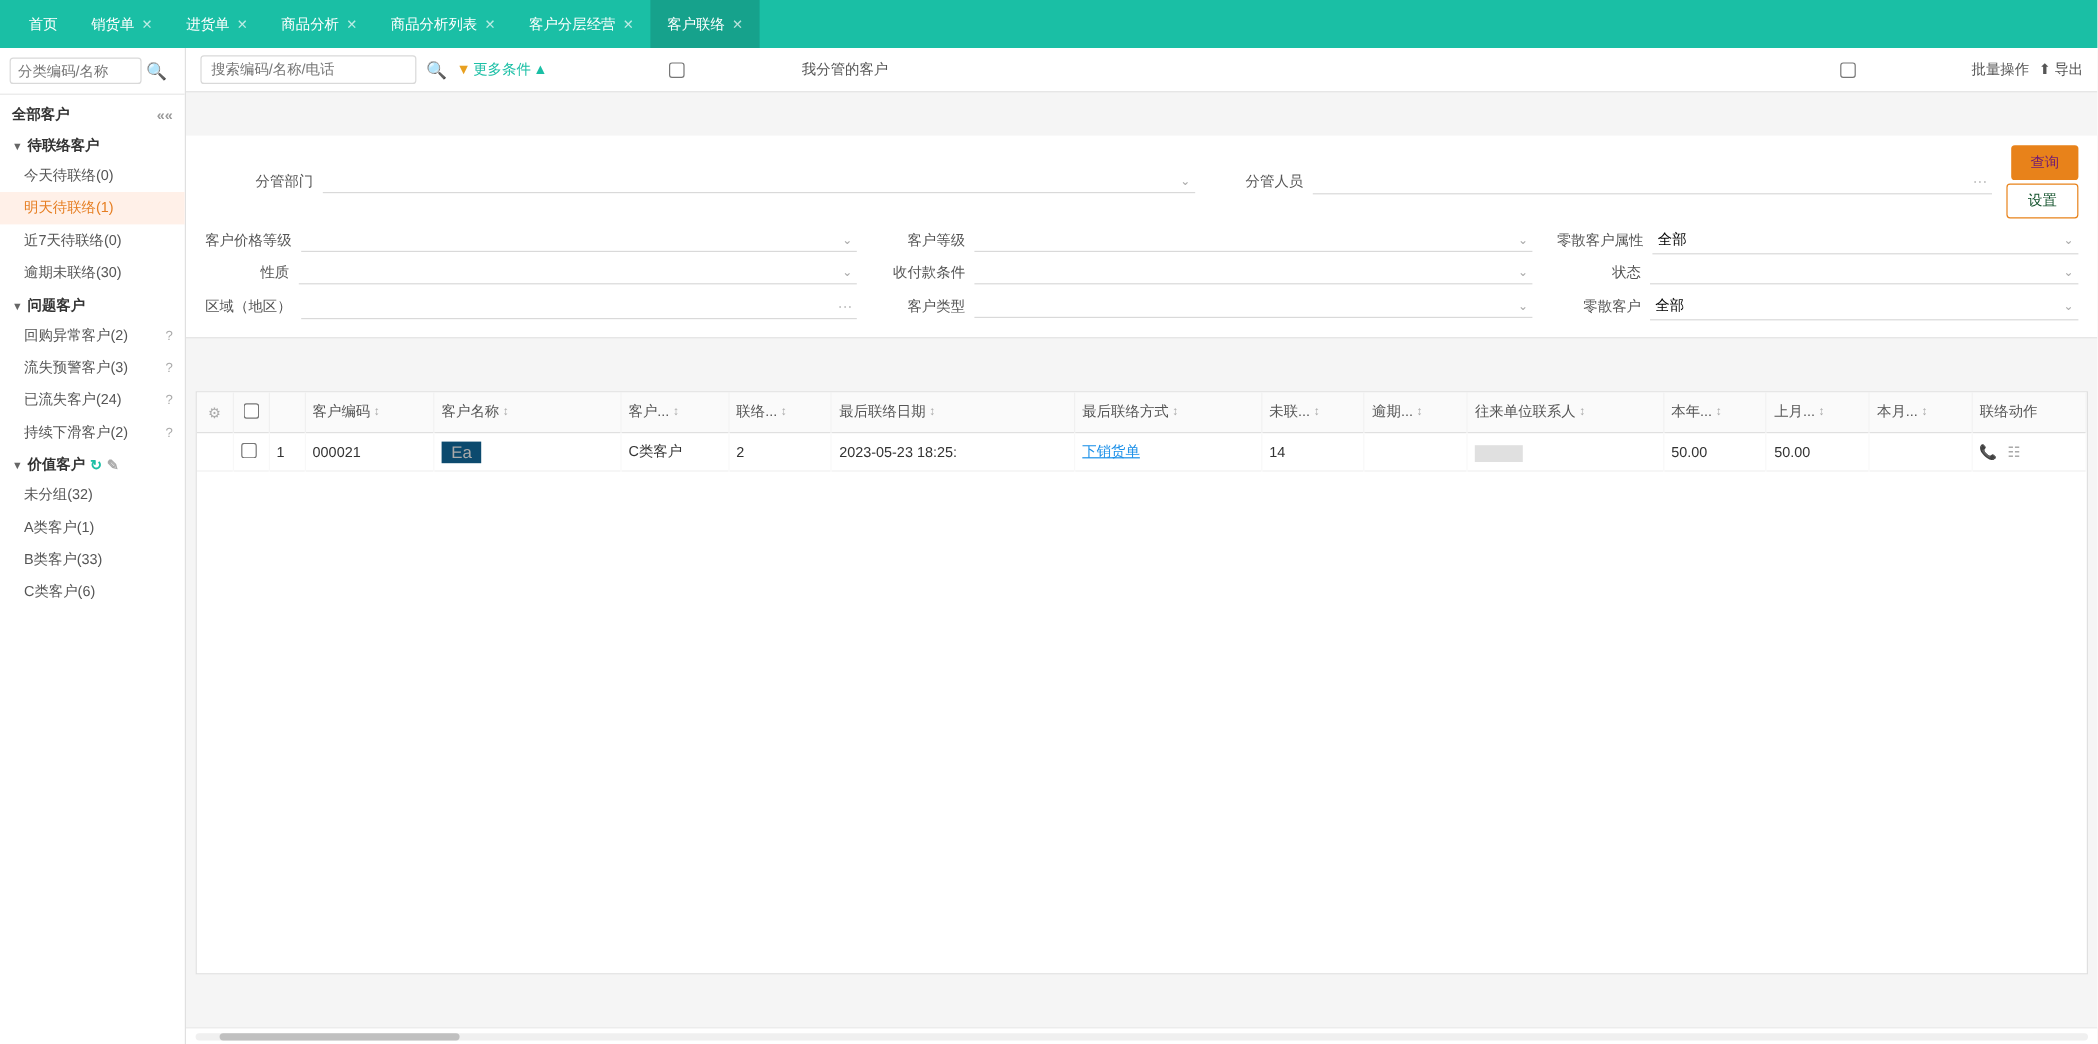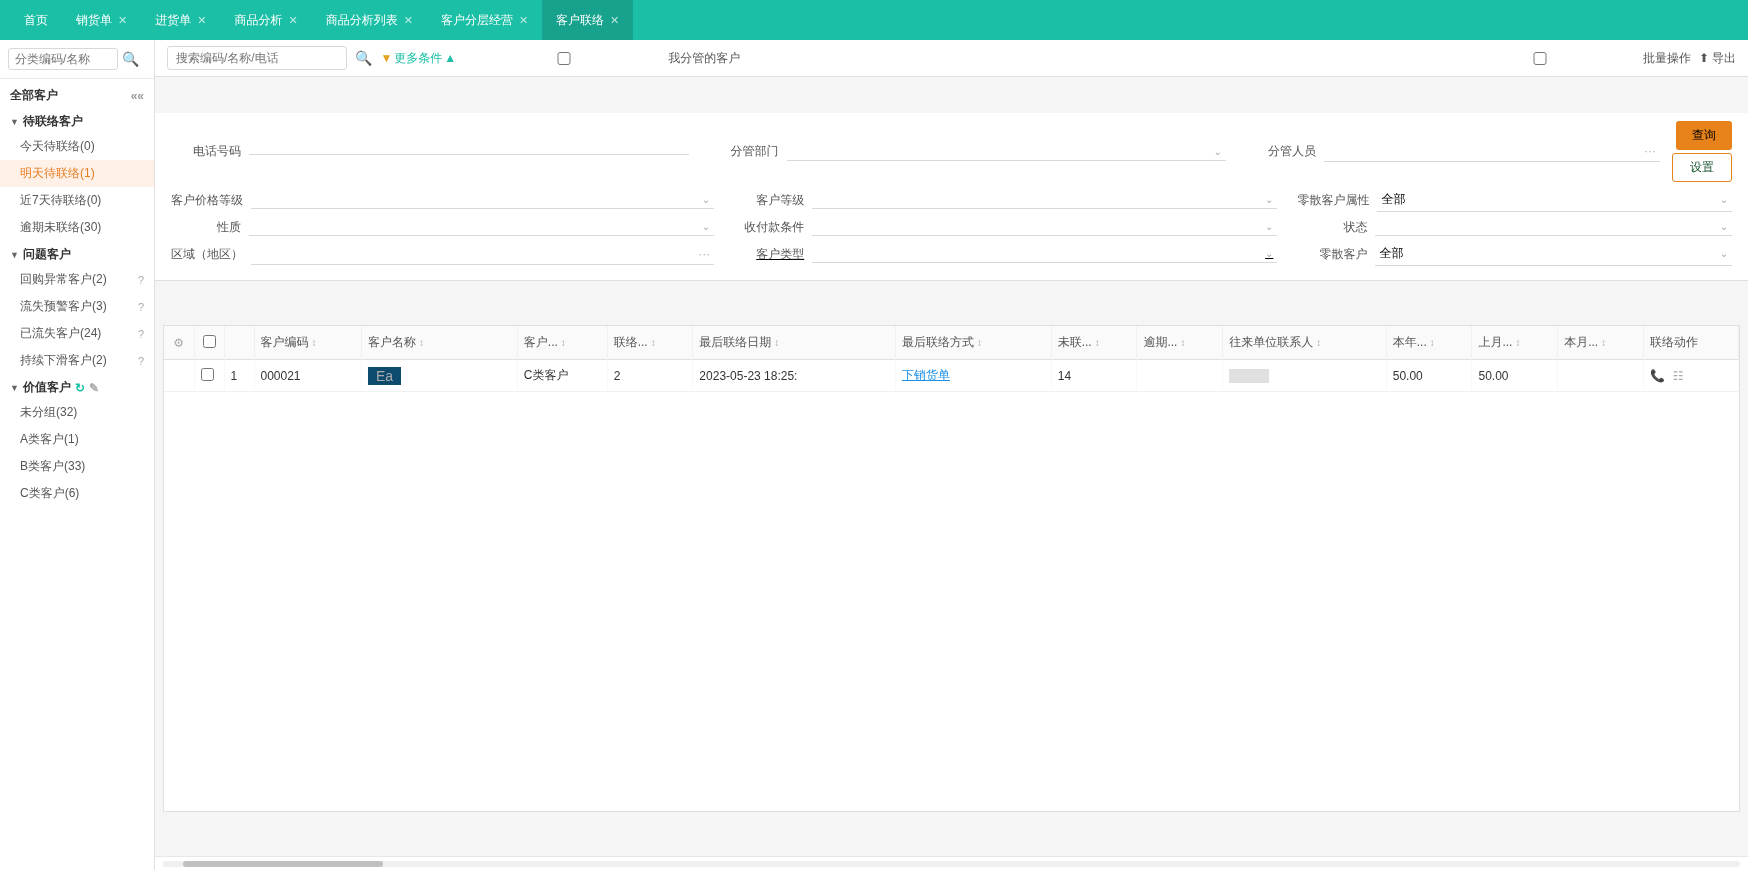--- a/index.html
+++ b/index.html
@@ -232,21 +232,21 @@
       align-items: center;
       border-bottom: 1px solid #d9d9d9;
       padding: 3px 4px;
       cursor: pointer;
       justify-content: flex-end;
       color: #aaa;
     }
     .filter-separator { width: 20px; }
     .query-btn {
       background: #e8821a;
-      color: #000000;
+      color: #701a75;
       border: none;
       padding: 6px 16px;
       border-radius: 3px;
       cursor: pointer;
       font-size: 12px;
       margin-left: 8px;
     }
     .settings-btn {
       background: white;
       color: #14532d;
@@ -504,24 +504,20 @@
       </div>
       <div class="export-btn">
         <span>⬆</span>
         <span>导出</span>
       </div>
     </div>
 
     <div class="advanced-filter">
 
       <div class="filter-row">
-        <div class="filter-field" style="flex:2.5;">
-          <label class="filter-label-text">电话号码</label>
-          <div class="field-input" style="border-bottom:1px solid #d9d9d9;min-width:200px;"></div>
-        </div>
         <div class="filter-separator"></div>
         <div class="filter-field" style="flex:2.5;">
           <label class="filter-label-text">分管部门</label>
           <div class="field-select">
             <span class="chevron">⌄</span>
           </div>
         </div>
         <div class="filter-separator"></div>
         <div class="filter-field" style="flex:2;">
           <label class="filter-label-text">分管人员</label>
@@ -579,21 +575,21 @@
           </div>
         </div>
       </div>
 
       <div class="filter-row">
         <div class="filter-field" style="flex:2.5;">
           <label class="filter-label-text">区域（地区）</label>
           <div class="field-dots">···</div>
         </div>
         <div class="filter-separator"></div>
-        <div class="filter-field" style="flex:2.5;text-decoration:underline;">
+        <div class="filter-field" style="flex:2.5;">
           <label class="filter-label-text">客户类型</label>
           <div class="field-select">
             <span class="chevron">⌄</span>
           </div>
         </div>
         <div class="filter-separator"></div>
         <div class="filter-field" style="flex:2;">
           <label class="filter-label-text">零散客户</label>
           <div class="field-select">
             <span style="flex:1;">全部</span>

